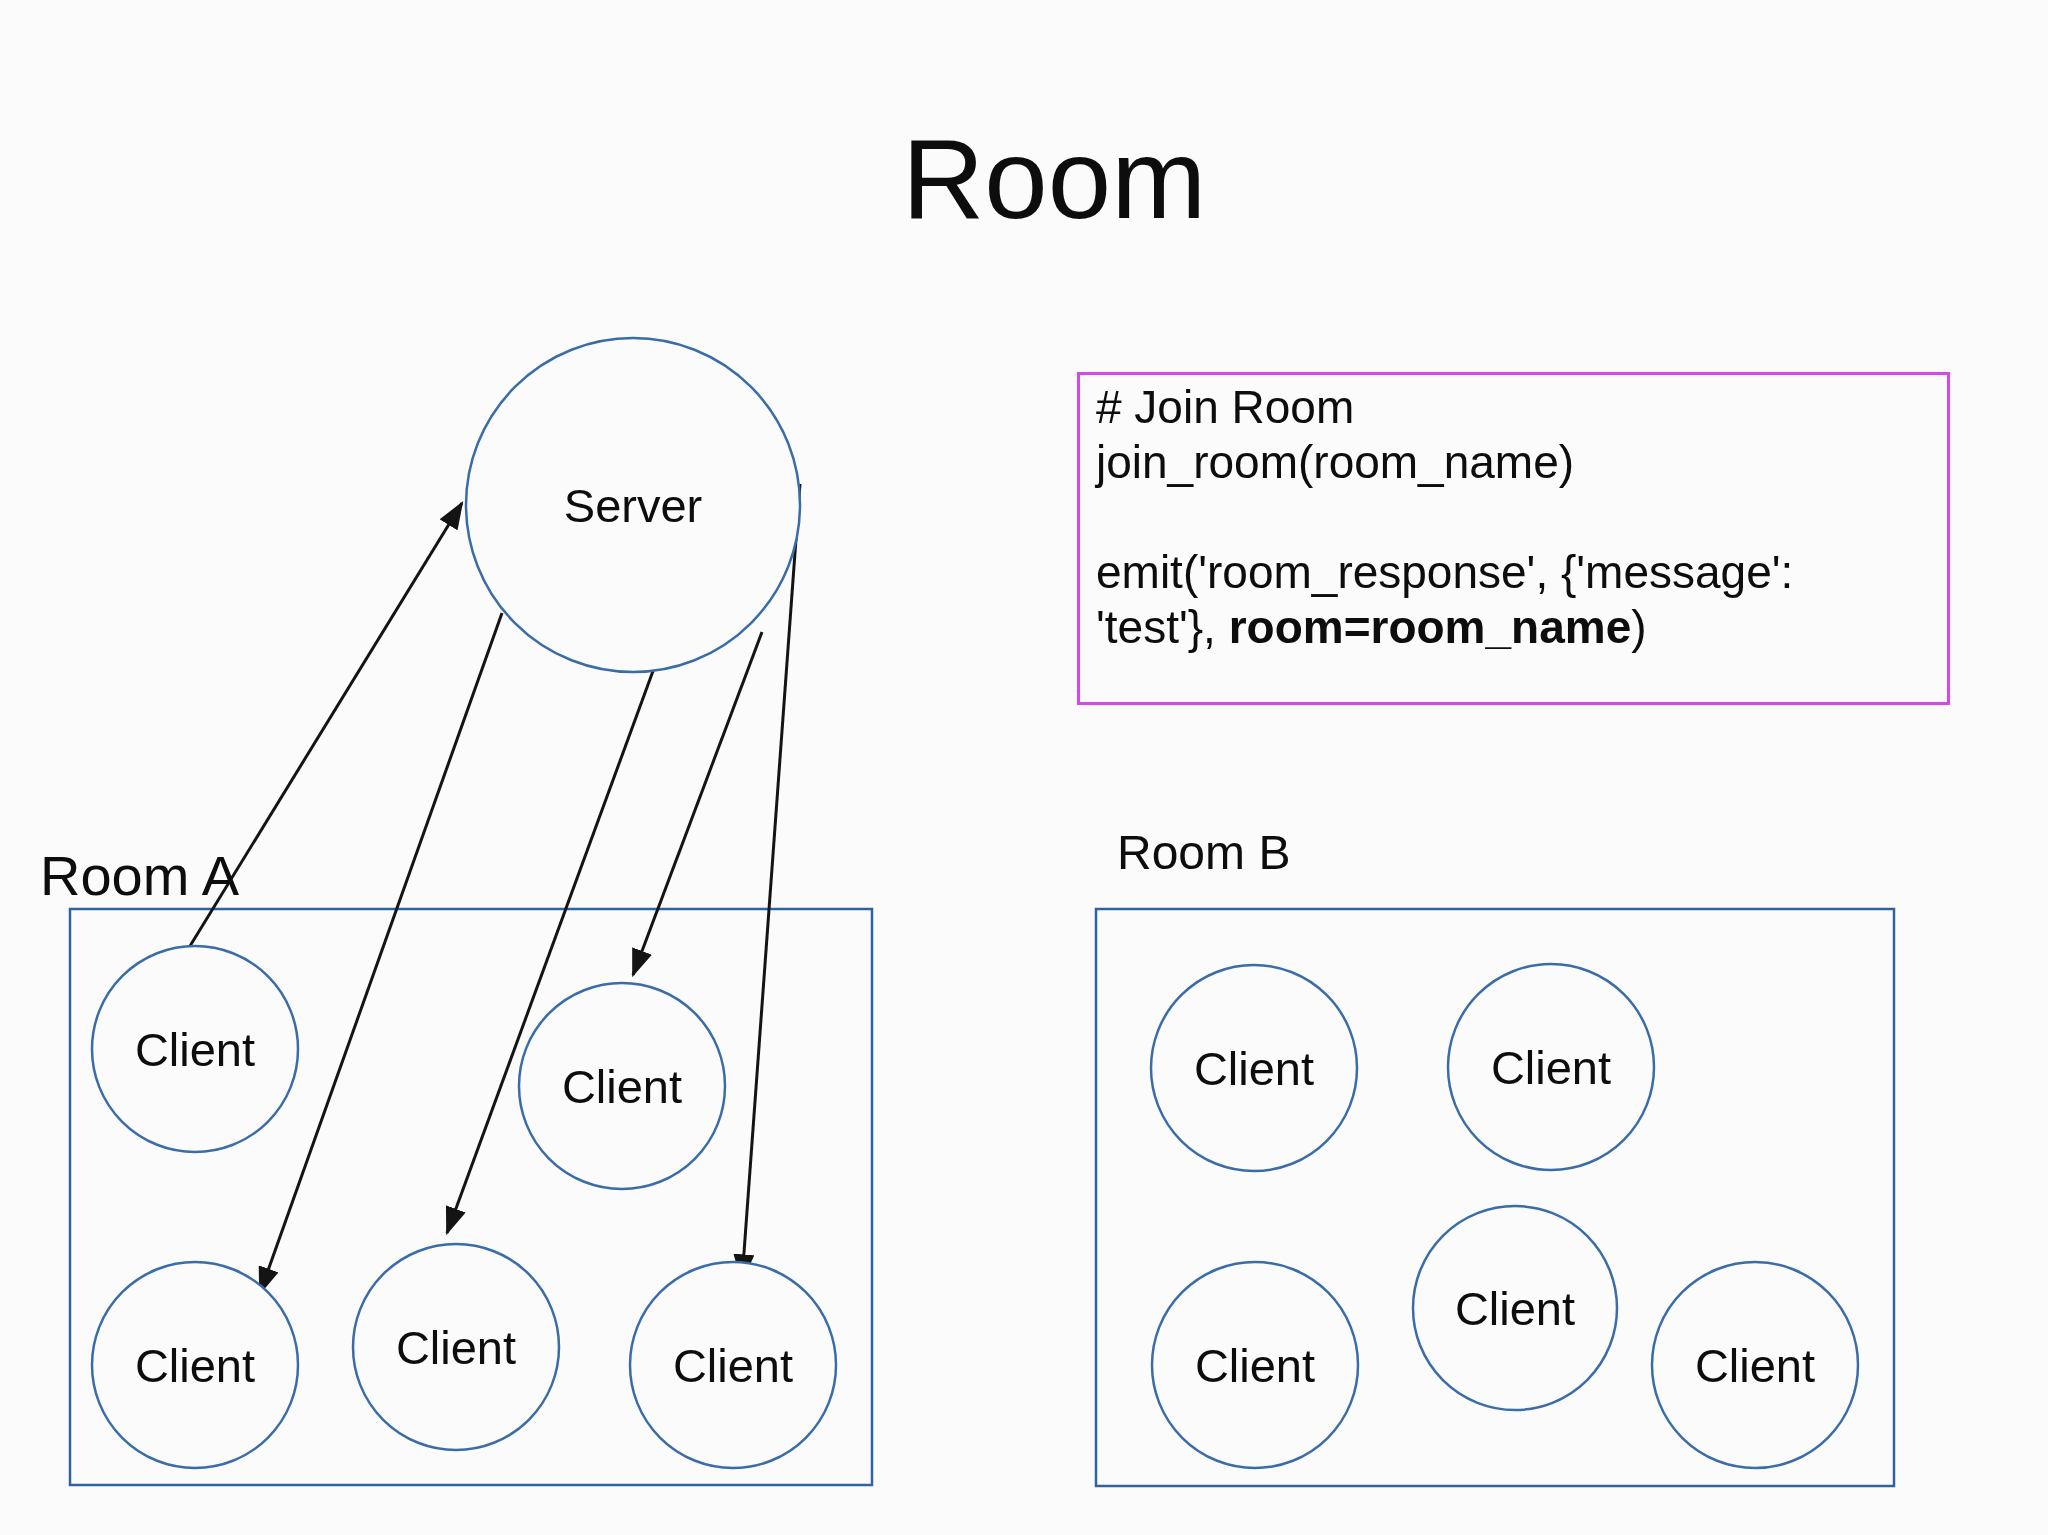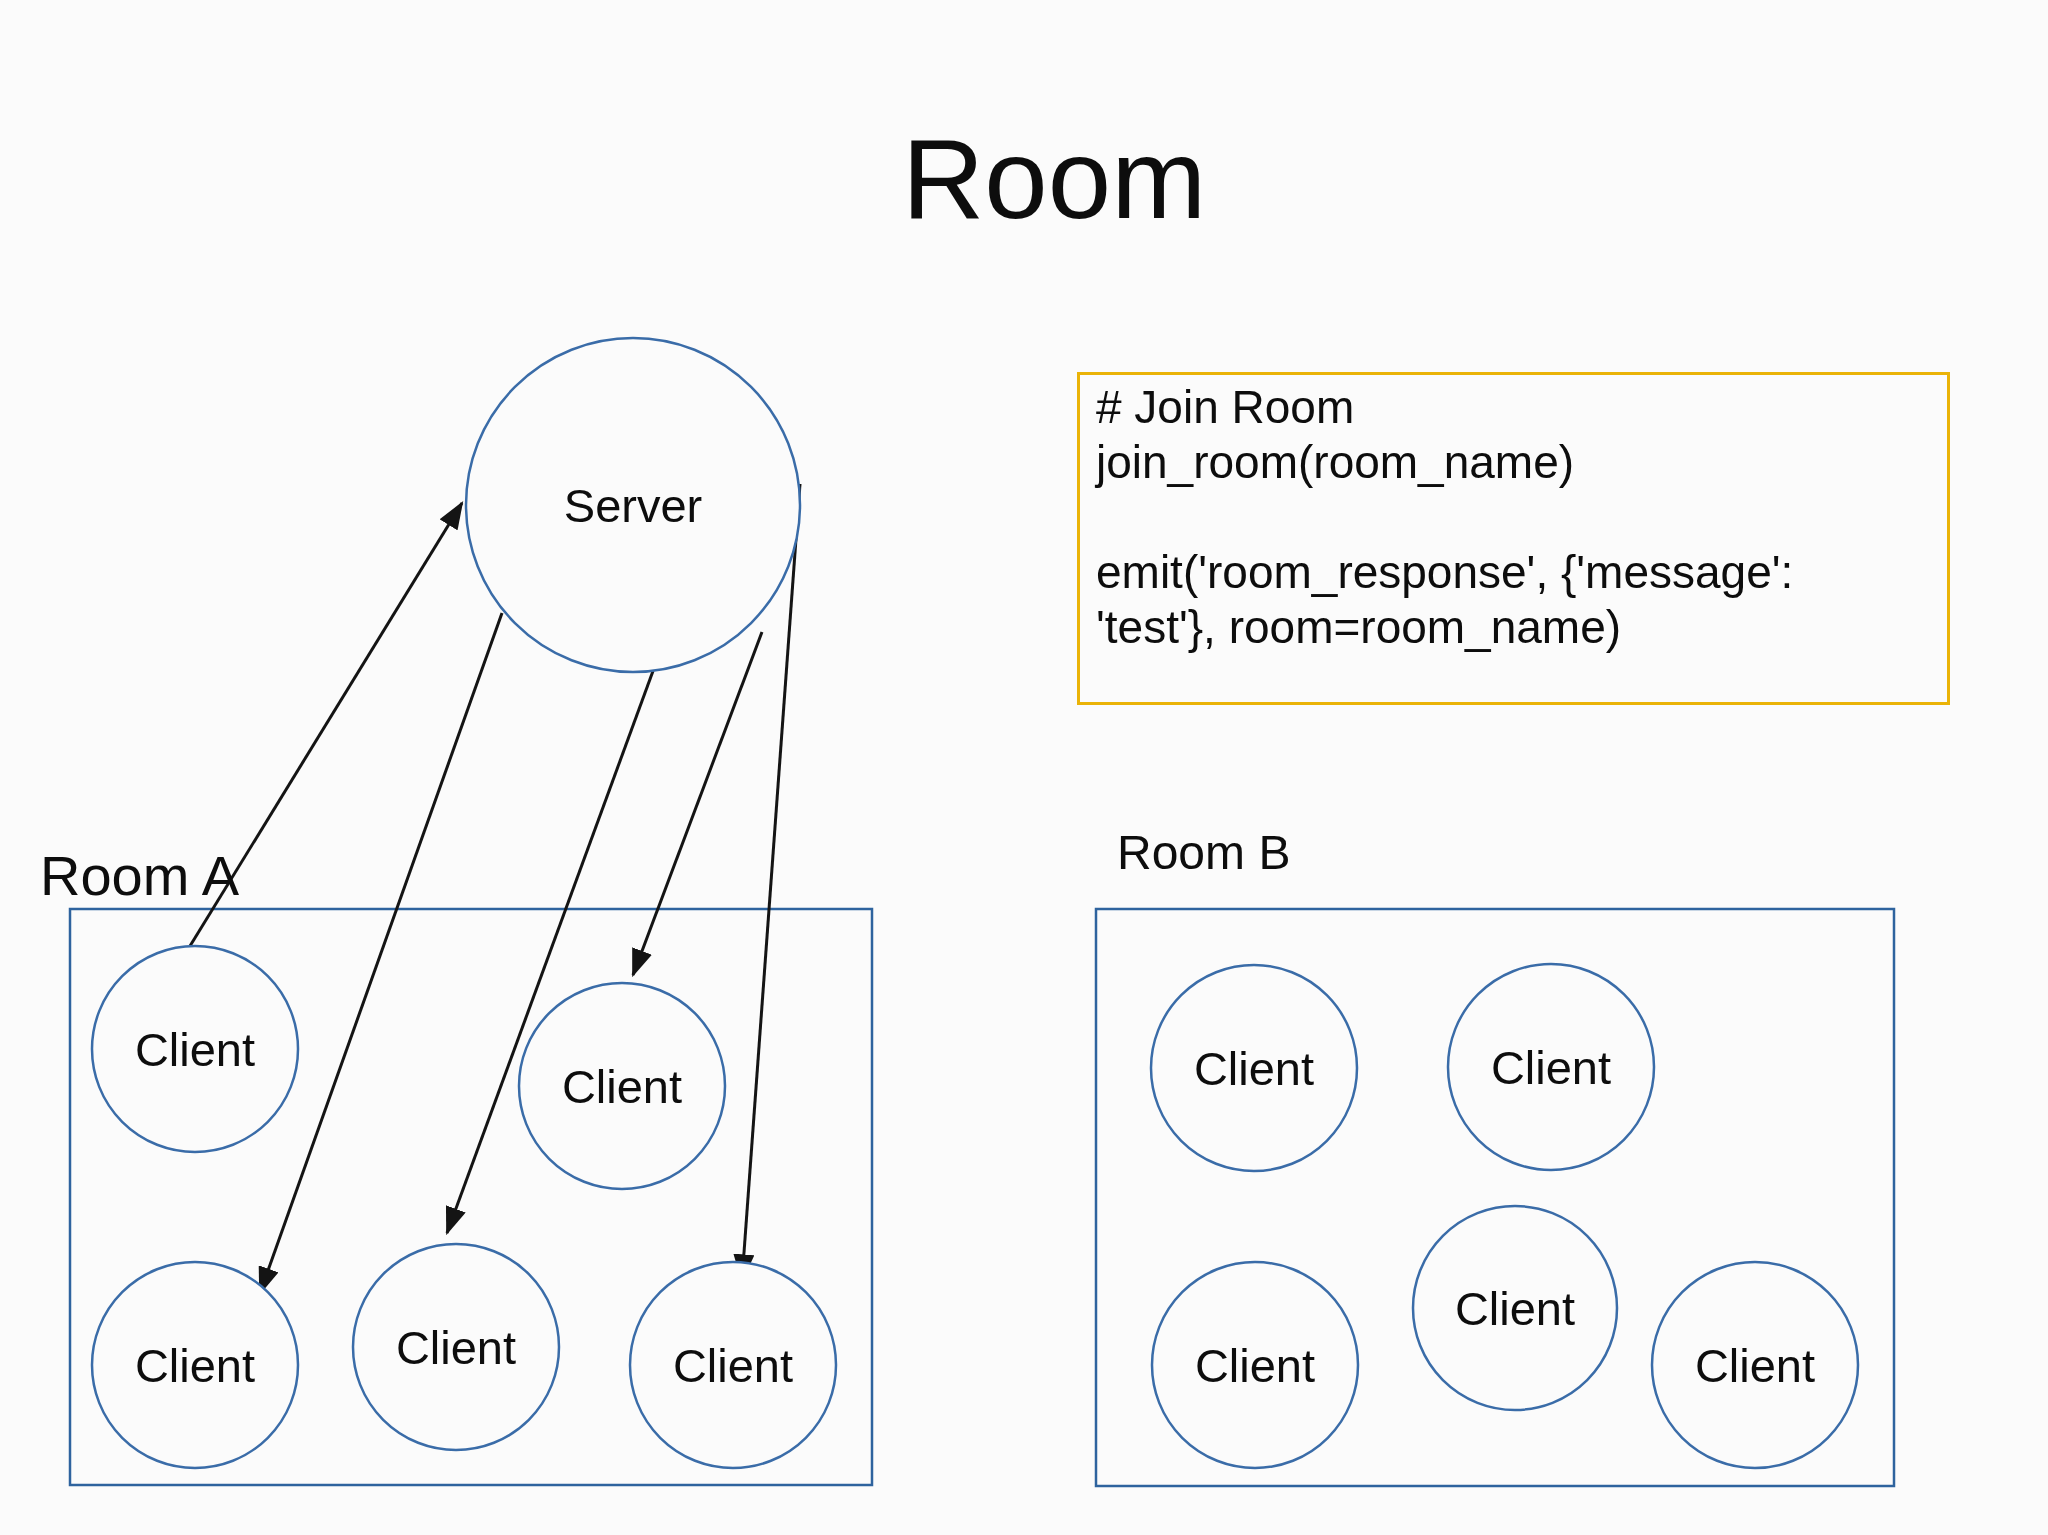--- a/index.html
+++ b/index.html
@@ -48,31 +48,31 @@
     top: 825px;
     font-size: 48px;
   }
   .codebox {
     position: absolute;
     left: 1077px;
     top: 372px;
     width: 873px;
     height: 333px;
     box-sizing: border-box;
-    border: 3px solid #eab308;
+    border: 3px solid #d946ef;
     padding: 5px 15px 0 16px;
     font-size: 46px;
     line-height: 55px;
     background: transparent;
   }
   .codeline {
     height: 55px;
     white-space: pre;
   }
-  .codeline b { font-weight: normal; }
+  .codeline b { font-weight: bold; }
 </style>
 </head>
 <body>
 
 <div class="canvas">
 
   <svg class="layer" width="2048" height="1535" viewBox="0 0 2048 1535">
     <defs>
       <marker id="arrowhead" viewBox="0 0 12 9" refX="11" refY="4.5" markerUnits="userSpaceOnUse" markerWidth="28" markerHeight="21" orient="auto">
         <path d="M0,0 L12,4.5 L0,9 Z" fill="#141414"></path>

